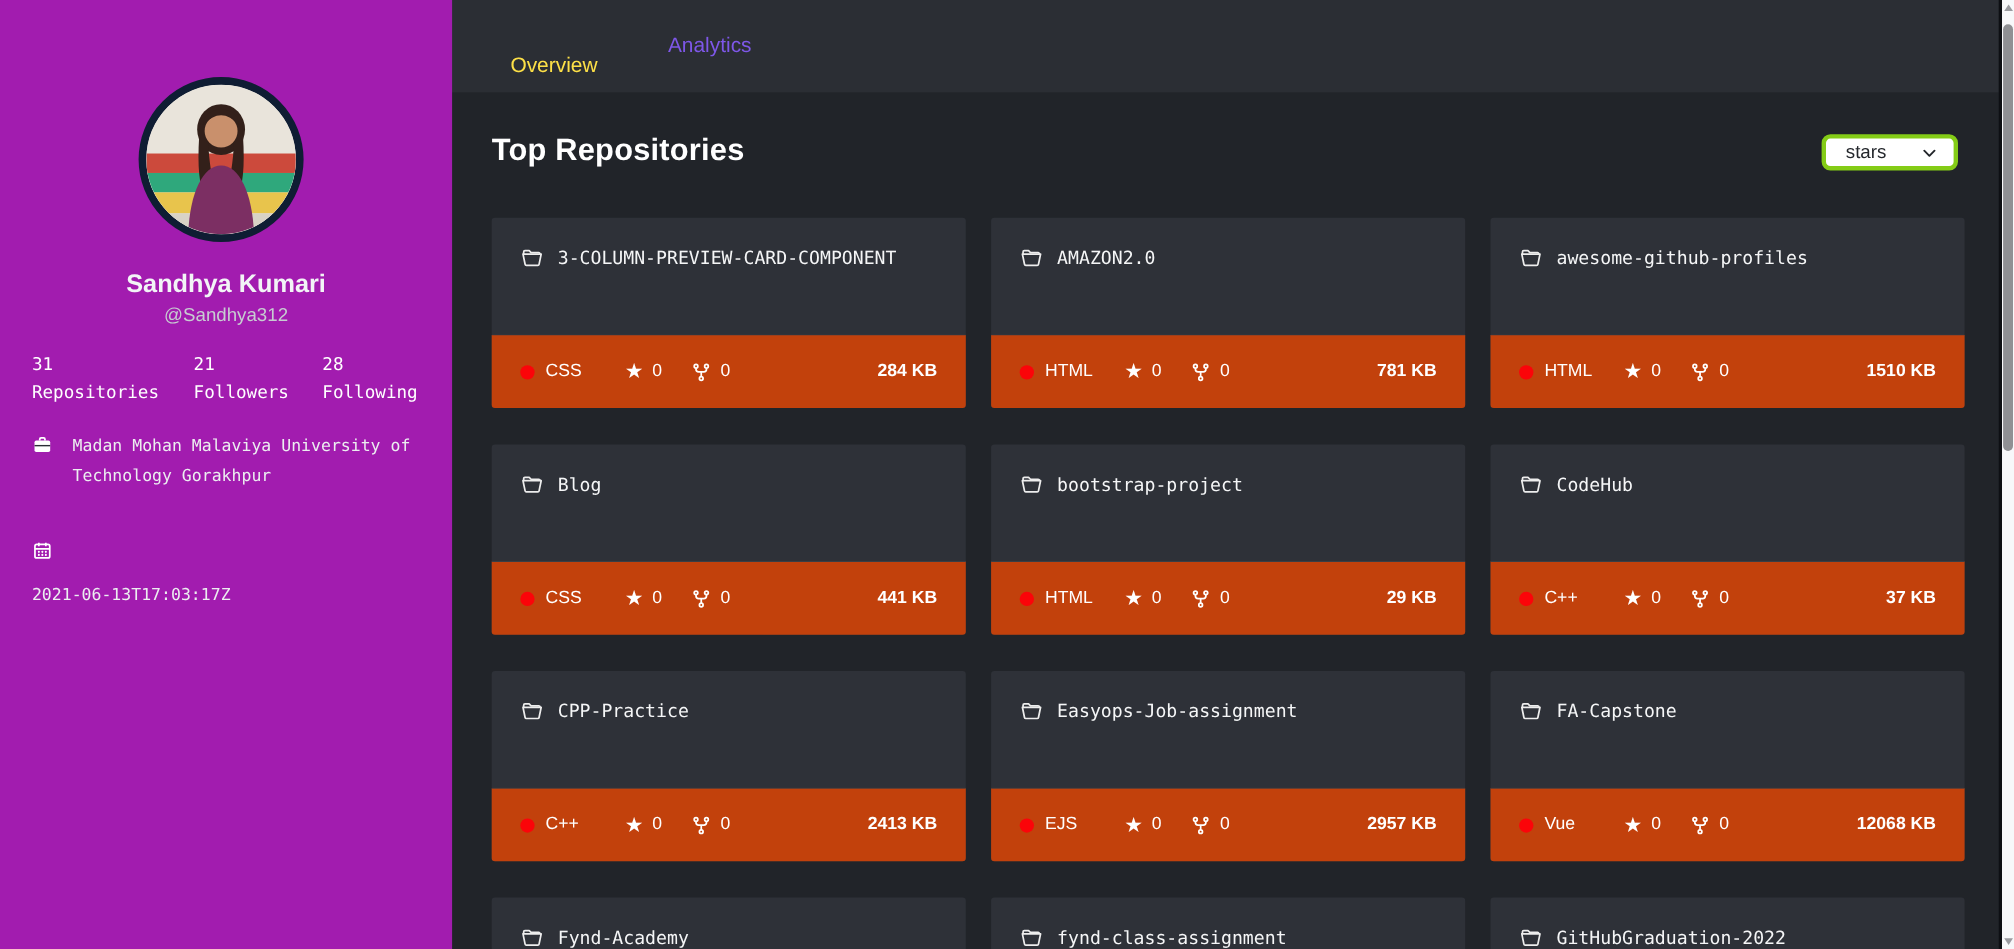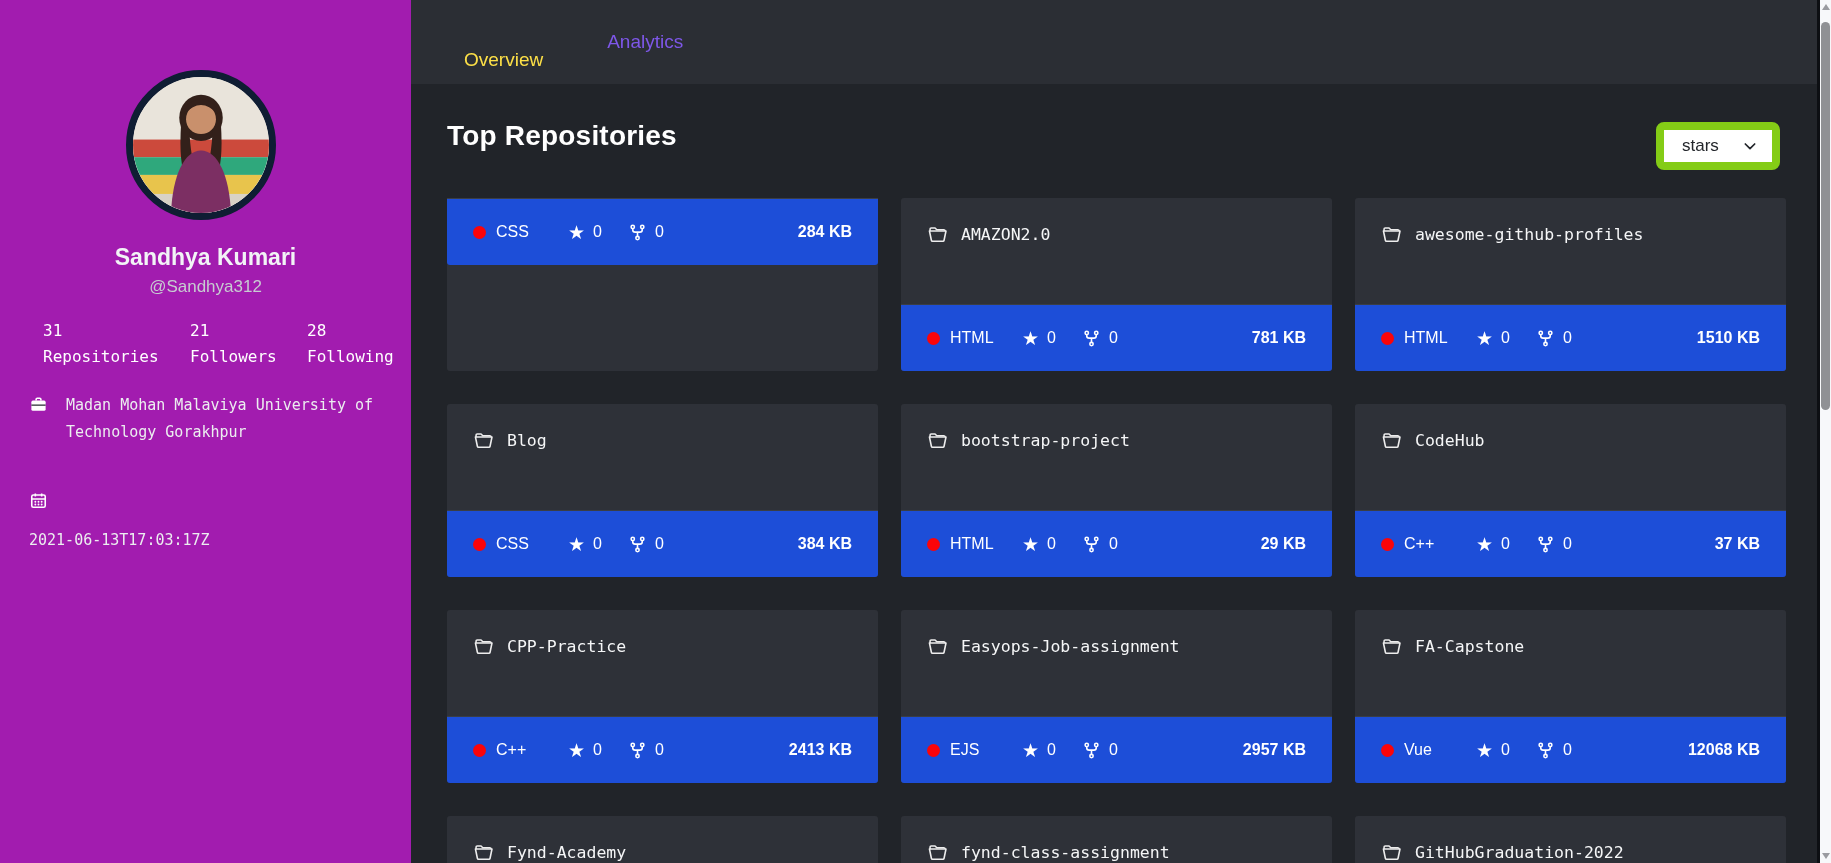--- a/index.html
+++ b/index.html
@@ -38,43 +38,43 @@
     text-align: center; font-size: 23px; font-weight: 700; color: #f2f4f6;
   }
   .profile-handle {
     position: absolute; top: 277px; left: 0; width: 411px;
     text-align: center; font-size: 17px; color: #c7ccd1;
   }
   .stats {
     position: absolute; top: 318px; left: 29px; display: flex;
     font-size: 16px; line-height: 26px;
   }
-  .stat-col.c1 { width: 147px; margin-left: 14px; }
+  .stat-col.c1 { width: 147px; }
   .stat-col.c2 { width: 117px; }
   .info-row {
     position: absolute; left: 29px; display: flex; gap: 17px;
     font-size: 15px; line-height: 27px; color: #eceef0; width: 360px;
   }
   .info-row .ic { flex: 0 0 20px; padding-top: 3px; }
   .info-row svg { width: 19px; height: 19px; display: block; }
   .org-row { top: 392px; }
   .date-row { top: 488px; flex-direction: column; }
 
   
   .panel {
     position: absolute; left: 411px; top: 84px; width: 1406px; height: 779px;
     background: #212429; z-index: 1;
   }
   .panel-title {
     position: absolute; left: 36px; top: 36px;
     font-size: 28px; font-weight: 700; color: #ffffff; letter-spacing: .2px;
   }
   .dropdown {
-    position: absolute; top: 38px; right: 37px; width: 124px; height: 48px;
-    background: #ffffff; border: 8px solid #84cc16; border-radius: 8px;
+    position: absolute; top: 38px; right: 37px; width: 124px; height: 33px;
+    background: #ffffff; border: 4px solid #84cc16; border-radius: 8px;
     display: flex; align-items: center; padding: 0 14px 0 18px;
     cursor: pointer;
   }
   .dropdown .val { font-size: 17px; color: #23262b; flex: 1; }
   .dropdown svg { width: 16px; height: 16px; }
 
   .grid {
     position: absolute; left: 36px; top: 114px;
     display: grid; grid-template-columns: repeat(3, 431px);
     column-gap: 23px; row-gap: 33px;
@@ -83,21 +83,21 @@
     width: 431px; height: 173px; background: #2e3138; border-radius: 3px;
     display: flex; flex-direction: column; justify-content: space-between;
     cursor: pointer;
   }
   .card-title {
     display: flex; align-items: center; gap: 13px; padding: 26px 26px 0 26px;
   }
   .card-title svg { width: 21px; height: 21px; flex: 0 0 21px; }
   .repo-name { font-size: 16.5px; color: #f5f6f7; white-space: nowrap; }
   .card-footer {
-    height: 67px; background: #1d4ed8; border-top: 1px solid #3a3e45;
+    height: 67px; background: #c2410c; border-top: 1px solid #3a3e45;
     border-radius: 0 0 3px 3px;
     display: flex; align-items: center; padding: 0 26px; font-size: 16px;
   }
   .lang { display: flex; align-items: center; gap: 10px; width: 95px; }
   .lang-dot { width: 13px; height: 13px; border-radius: 50%; background: #fb0409; }
   .stat { display: flex; align-items: center; gap: 8px; }
   .stat.stars { width: 60px; }
   .star-glyph { font-family: "DejaVu Sans", sans-serif; font-size: 19px; line-height: 1; color: #ffffff; }
   .stat svg { width: 19px; height: 19px; }
   .repo-size { margin-left: auto; font-weight: 600; }
@@ -198,20 +198,27 @@
 
   <div class="dropdown">
     <span class="val">stars</span>
     <svg viewBox="0 0 24 24" fill="none" stroke="#23262b" stroke-width="2.6">
       <path d="M5 9l7 7 7-7" stroke-linecap="round" stroke-linejoin="round"></path>
     </svg>
   </div>
 
   <div class="grid">
   <div class="card">
+    <div class="card-title">
+      <svg viewBox="0 0 24 24" fill="none" stroke="#ededed" stroke-width="1.8">
+        <path d="M3.5 8V5.8a1.3 1.3 0 0 1 1.3-1.3h4.4l2 2h8a1.3 1.3 0 0 1 1.3 1.3V8" stroke-linejoin="round"></path>
+        <path d="M2.8 8h18.9l-2.2 10.6a1.3 1.3 0 0 1-1.27 1.03H6.27A1.3 1.3 0 0 1 5 18.6L2.8 8z" stroke-linejoin="round"></path>
+      </svg>
+      <span class="repo-name mono">3-COLUMN-PREVIEW-CARD-COMPONENT</span>
+    </div>
     <div class="card-footer">
       <span class="lang">
         <span class="lang-dot"></span>
         <span>CSS</span>
       </span>
       <span class="stat stars">
         <span class="star-glyph">★</span>
         <span>0</span>
       </span>
       <span class="stat forks">
@@ -306,21 +313,21 @@
       </span>
       <span class="stat forks">
         <svg viewBox="0 0 24 24" fill="none" stroke="#ffffff" stroke-width="2">
           <circle cx="6" cy="5" r="2.1"></circle>
           <circle cx="18" cy="5" r="2.1"></circle>
           <circle cx="12" cy="19" r="2.1"></circle>
           <path d="M6 7.2v1.3a3 3 0 0 0 3 3h6a3 3 0 0 0 3-3V7.2M12 11.5v5.3"></path>
         </svg>
         <span>0</span>
       </span>
-      <span class="repo-size">384 KB</span>
+      <span class="repo-size">441 KB</span>
     </div>
   </div>
 
   <div class="card">
     <div class="card-title">
       <svg viewBox="0 0 24 24" fill="none" stroke="#ededed" stroke-width="1.8">
         <path d="M3.5 8V5.8a1.3 1.3 0 0 1 1.3-1.3h4.4l2 2h8a1.3 1.3 0 0 1 1.3 1.3V8" stroke-linejoin="round"></path>
         <path d="M2.8 8h18.9l-2.2 10.6a1.3 1.3 0 0 1-1.27 1.03H6.27A1.3 1.3 0 0 1 5 18.6L2.8 8z" stroke-linejoin="round"></path>
       </svg>
       <span class="repo-name mono">bootstrap-project</span>

